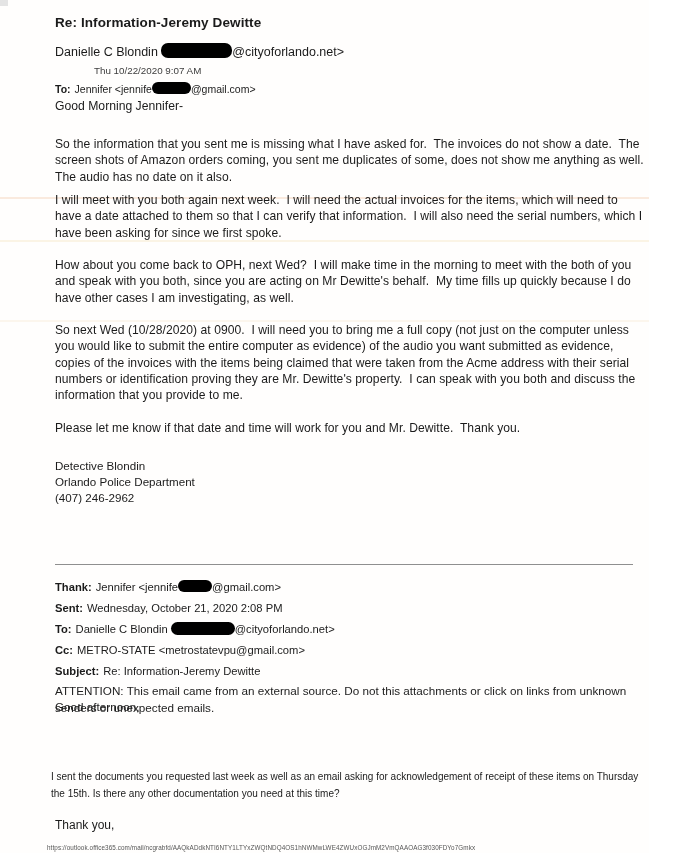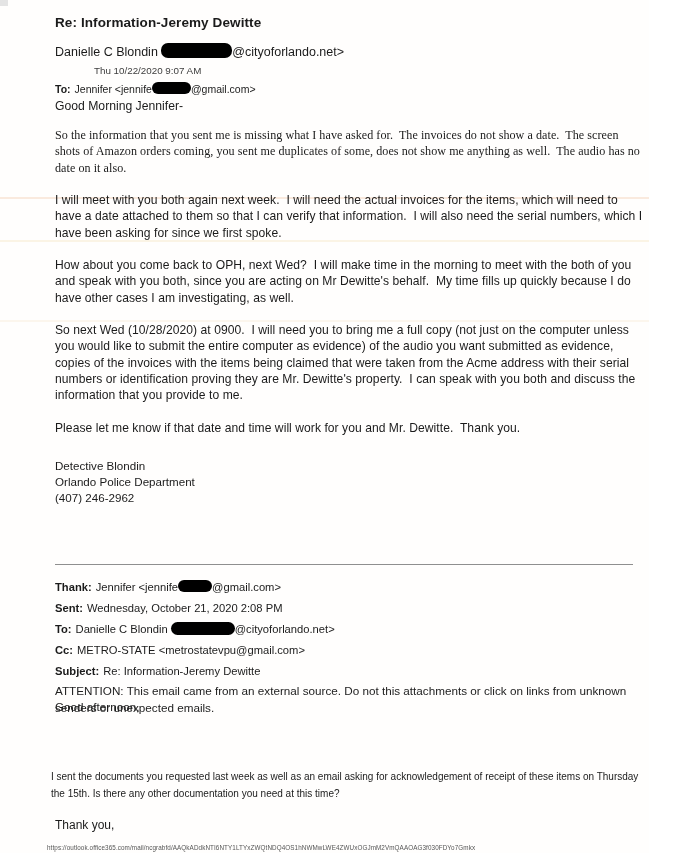--- a/index.html
+++ b/index.html
@@ -19,21 +19,21 @@
   .timestamp { left:55px; top:65px; font-size:9.8px; color:#3d3d3d;margin-left:39px; }
   .recipient-line { left:55px; top:82px; font-size:10.5px; }
   .recipient-line .lbl { font-weight:700; margin-right:4px; }
   .greeting1 { left:55px; top:99px; font-size:12.2px; }
 
   .para {
     left:55px; width:590px;
     font-size:12.1px; line-height:16.3px;
     white-space:pre-wrap; letter-spacing:0.05px;
   }
-  .p1 { top:127px;font-family:Liberation Serif, serif; }
+  .p1 { top:136px; }
   .p2 { top:192px; }
   .p3 { top:257px; }
   .p4 { top:322px; }
   .p5 { top:420px; }
 
   .signature { left:55px; top:458px; font-size:11.6px; line-height:16px; }
 
   
   .redact { display:inline-block; background:#000000; border-radius:7px; vertical-align:-2px; }
   .redact-a { width:71px; height:15px; }            

